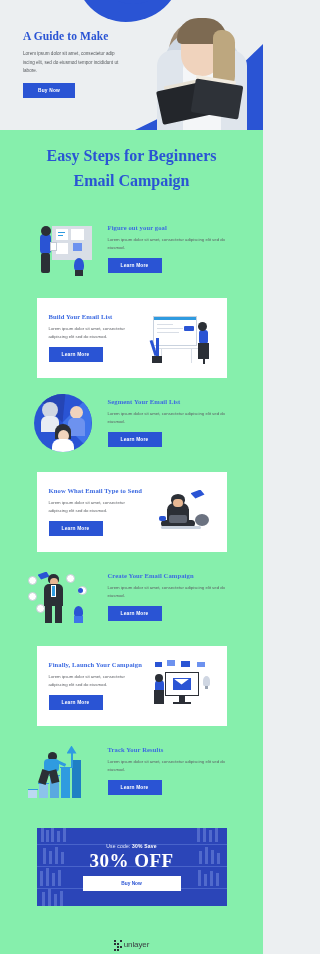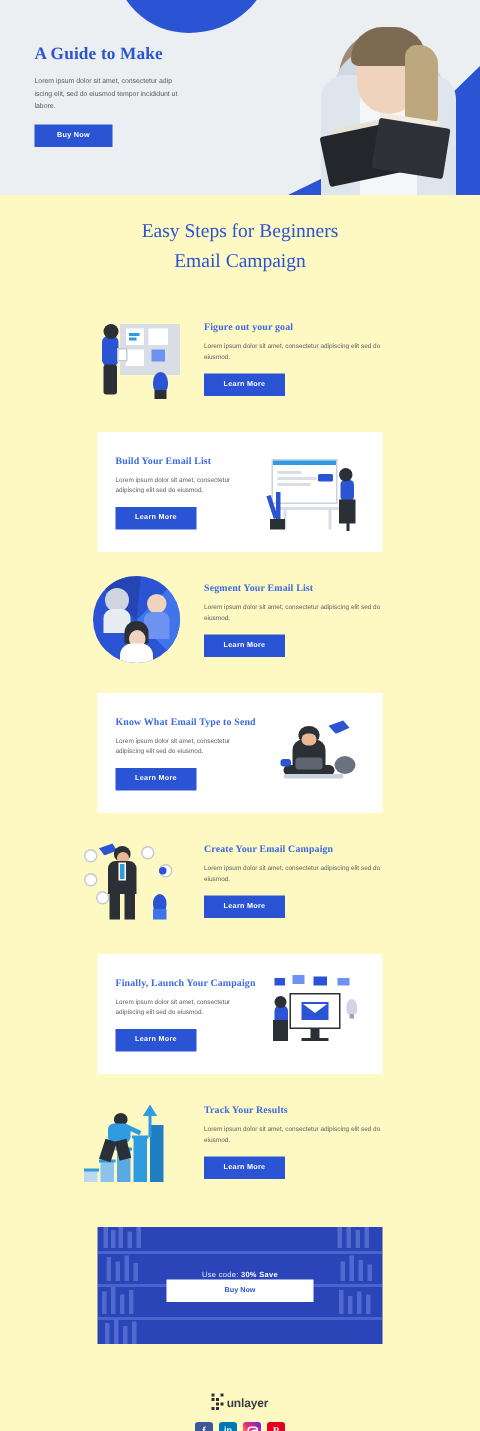--- a/index.html
+++ b/index.html
@@ -2,21 +2,21 @@
 <html><head>
 <meta charset="utf-8">
 <style>
   * { box-sizing: border-box; margin: 0; padding: 0; }
   body {
     width: 320px; height: 954px;
     background: #eceff1;
     font-family: "Liberation Sans", sans-serif;
     overflow: hidden;
   }
-  .page { width: 320px; height: 954px; position: relative; background: #fef9c3; }
+  .page { width: 263px; height: 954px; position: relative; background: #86efac; }
 
   
   .hero { position: relative; height: 130px; overflow: hidden; background: #eceff1; }
   .hero-blob {
     position: absolute; top: -34px; left: 76px; width: 104px; height: 56px;
     background: #2a54d4; border-radius: 0 0 60% 55% / 0 0 100% 100%;
   }
   .hero-blob:after {
     content: ""; position: absolute; left: 34px; top: 12px; width: 46px; height: 26px;
     background: #2a54d4; border-radius: 50%;
@@ -59,21 +59,21 @@
   .hero-text { margin-top: 6px; font-size: 4.6px; line-height: 1.85; color: #55585c; }
   .btn {
     display: inline-block; background: #2a54d4; color: #fff; text-align: center;
     font-size: 4.8px; font-weight: 700; letter-spacing: .2px;
   }
   .hero-btn { margin-top: 7px; width: 52px; padding: 5px 0; }
 
   
   .head-block { padding: 14px 0 10px; text-align: center; }
   .head-line {
-    font-family: "Liberation Serif", serif; font-weight: 400; font-size: 13px;
+    font-family: "Liberation Serif", serif; font-weight: 700; font-size: 16px;
     line-height: 1.55; color: #2a54d4;
   }
 
   
   .sec { display: flex; align-items: center; gap: 8px; margin: 0 auto; width: 212px; padding: 10px 0; }
   .sec.card { background: #fff; width: 190px; padding: 14px 12px; }
   .sec-wrap { display: flex; justify-content: center; }
   .sec-wrap.plain { padding: 6px 0 10px; }
   .sec-art { width: 74px; height: 58px; flex: 0 0 74px; position: relative; }
   .sec.card .sec-art { width: 64px; flex: 0 0 64px; height: 52px; }
@@ -114,21 +114,21 @@
     position: relative; font-family: "Liberation Serif", serif; font-weight: 700;
     font-size: 19px; color: #fff; letter-spacing: .5px; margin: 2px 0 6px; line-height: 1;
   }
   .promo-btn {
     position: relative; background: #fff; color: #2a54d4; width: 98px; padding: 5px 0;
     text-align: center; font-size: 4.8px; font-weight: 700;
   }
 
   
   .footer { text-align: center; padding: 10px 0 0; }
-  .logo { display: inline-flex; align-items: flex-end; gap: 2px; font-weight: bold; }
+  .logo { display: inline-flex; align-items: flex-start; gap: 2px; }
   .logo-mark { display: grid; grid-template-columns: repeat(3, 2px); grid-gap: 1px; }
   .logo-mark i { width: 2px; height: 2px; background: #2b2f36; display: block; }
   .logo-mark i.off { background: transparent; }
   .logo-text { font-size: 8px; color: #3a3d42; letter-spacing: -.1px; }
   .socials { display: flex; justify-content: center; gap: 4px; margin-top: 8px; }
   .soc { width: 12px; height: 12px; border-radius: 2px; display: flex;
     align-items: center; justify-content: center; color: #fff; font-weight: 700; font-size: 7px;
     font-family: "Liberation Serif", serif; }
   .soc.fb { background: #3b5998; }
   .soc.li { background: #0077b5; font-family: "Liberation Sans", sans-serif; font-size: 6px; }
@@ -387,20 +387,21 @@
         <div class="bk" style="left:174px;height:14px;bottom:42px;"></div>
         <div class="bk" style="left:180px;height:11px;bottom:42px;"></div>
         <div class="bk" style="left:161px;height:16px;bottom:20px;"></div>
         <div class="bk" style="left:167px;height:12px;bottom:20px;"></div>
         <div class="bk" style="left:173px;height:15px;bottom:20px;"></div>
         <div class="bk" style="left:179px;height:13px;bottom:20px;"></div>
       </div>
       <div class="promo-code">
         <span>Use code: </span><b>30% Save</b>
       </div>
+      <div class="promo-off">30% OFF</div>
       <div class="promo-btn">Buy Now</div>
     </div>
   </div>
 
   <div class="footer">
     <div class="logo">
       <div class="logo-mark">
         <i></i>
           <i class="off"></i>
           <i></i>

